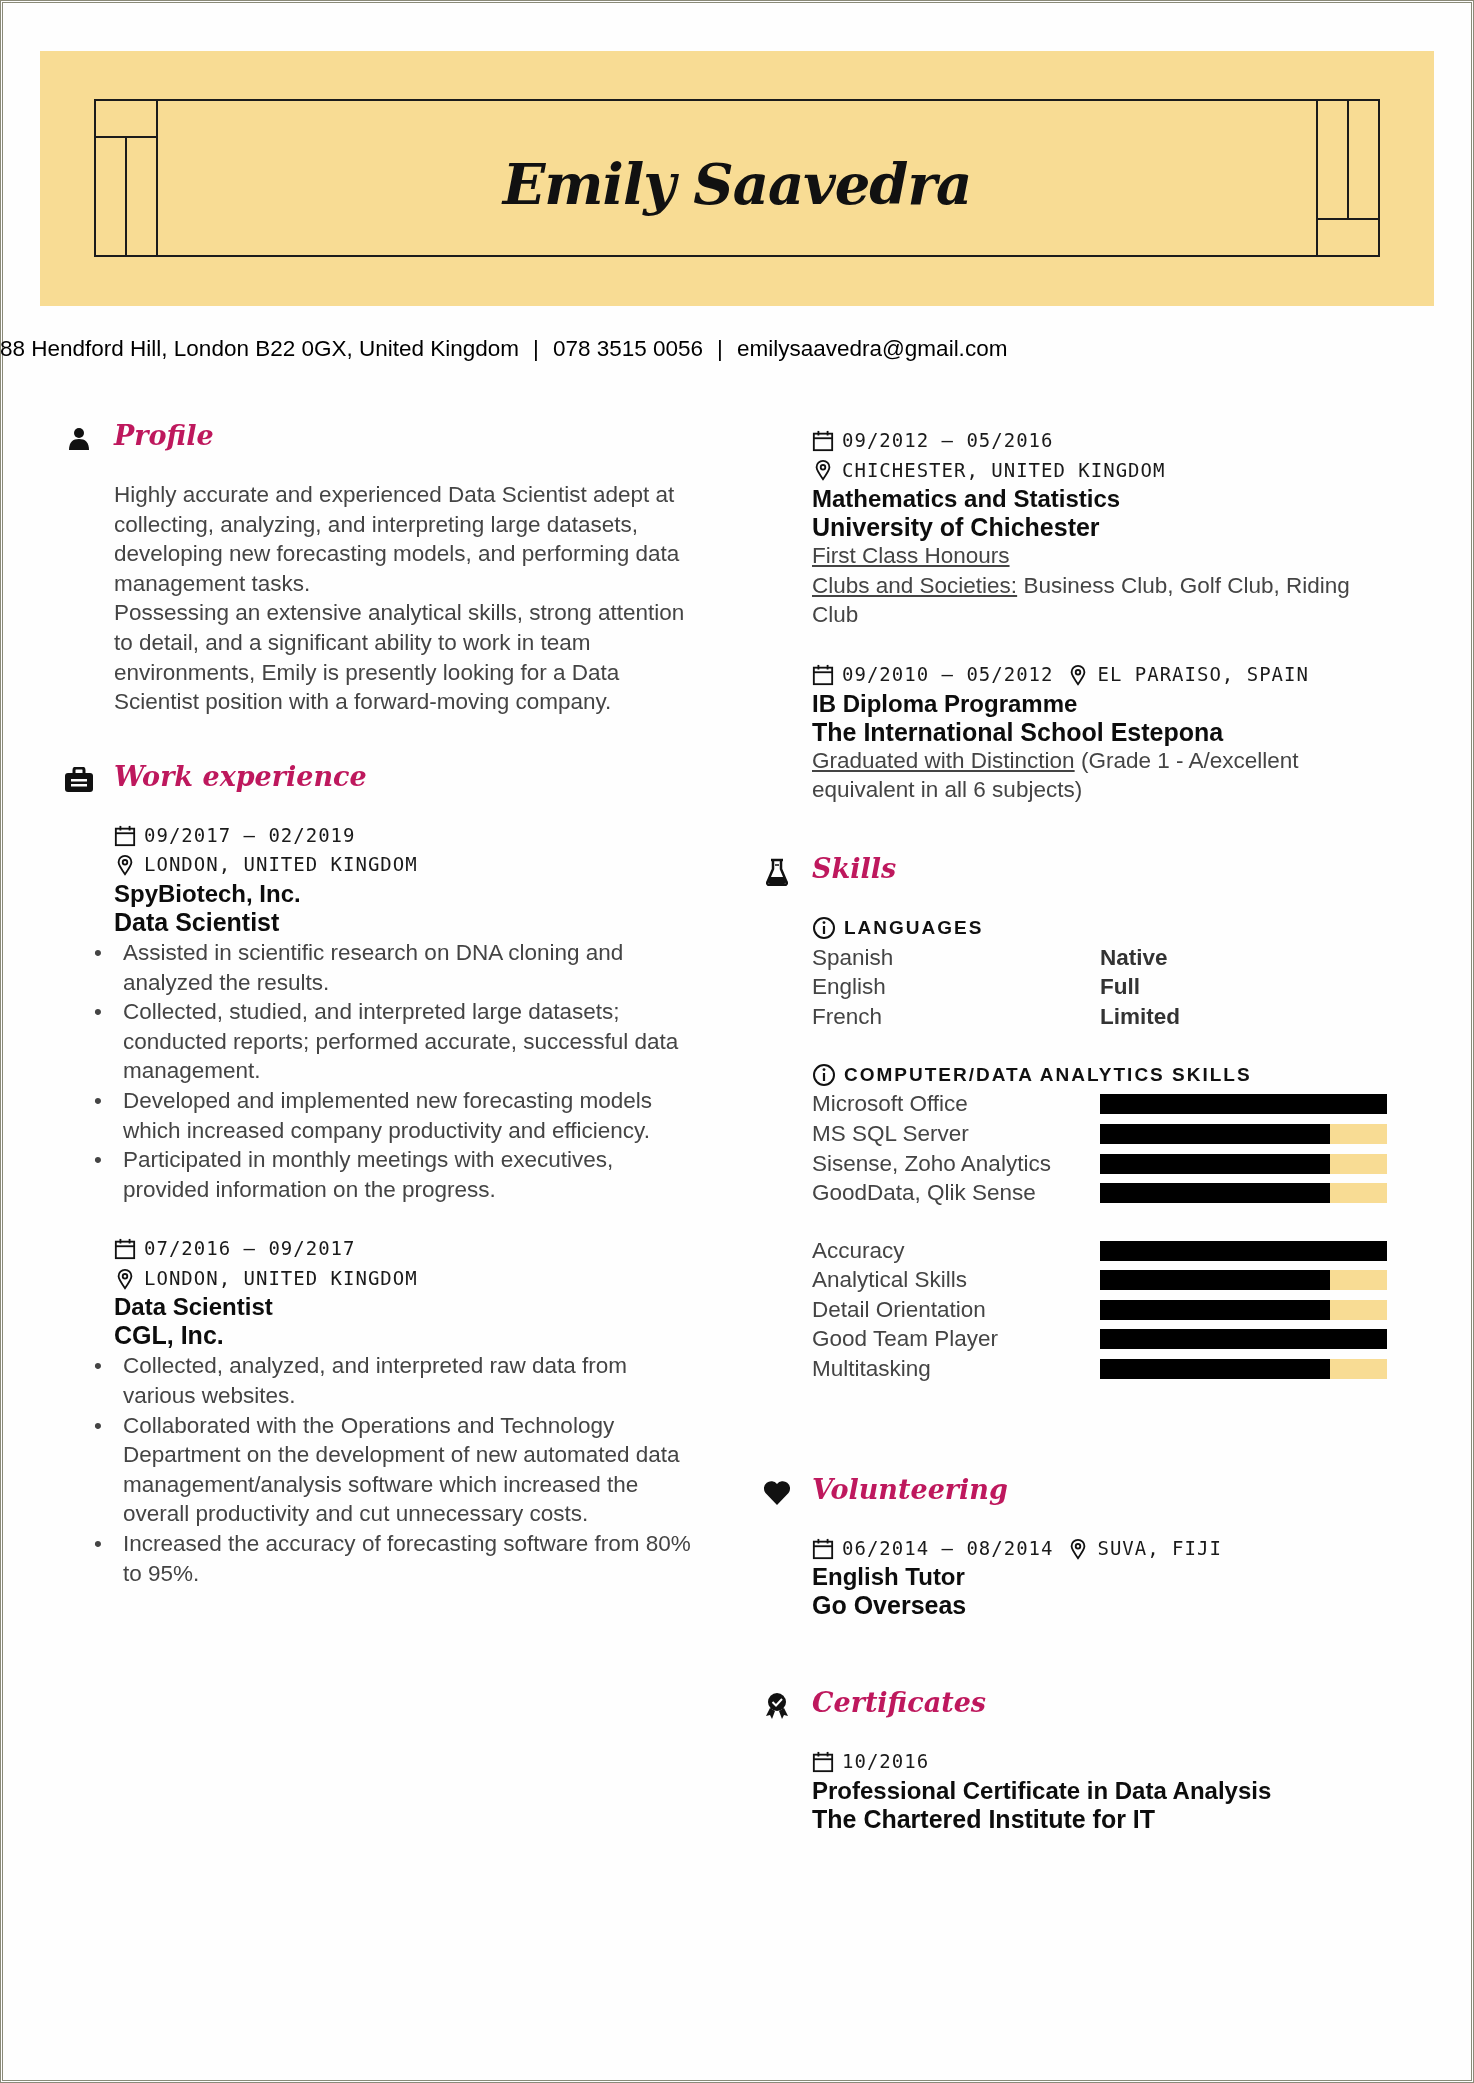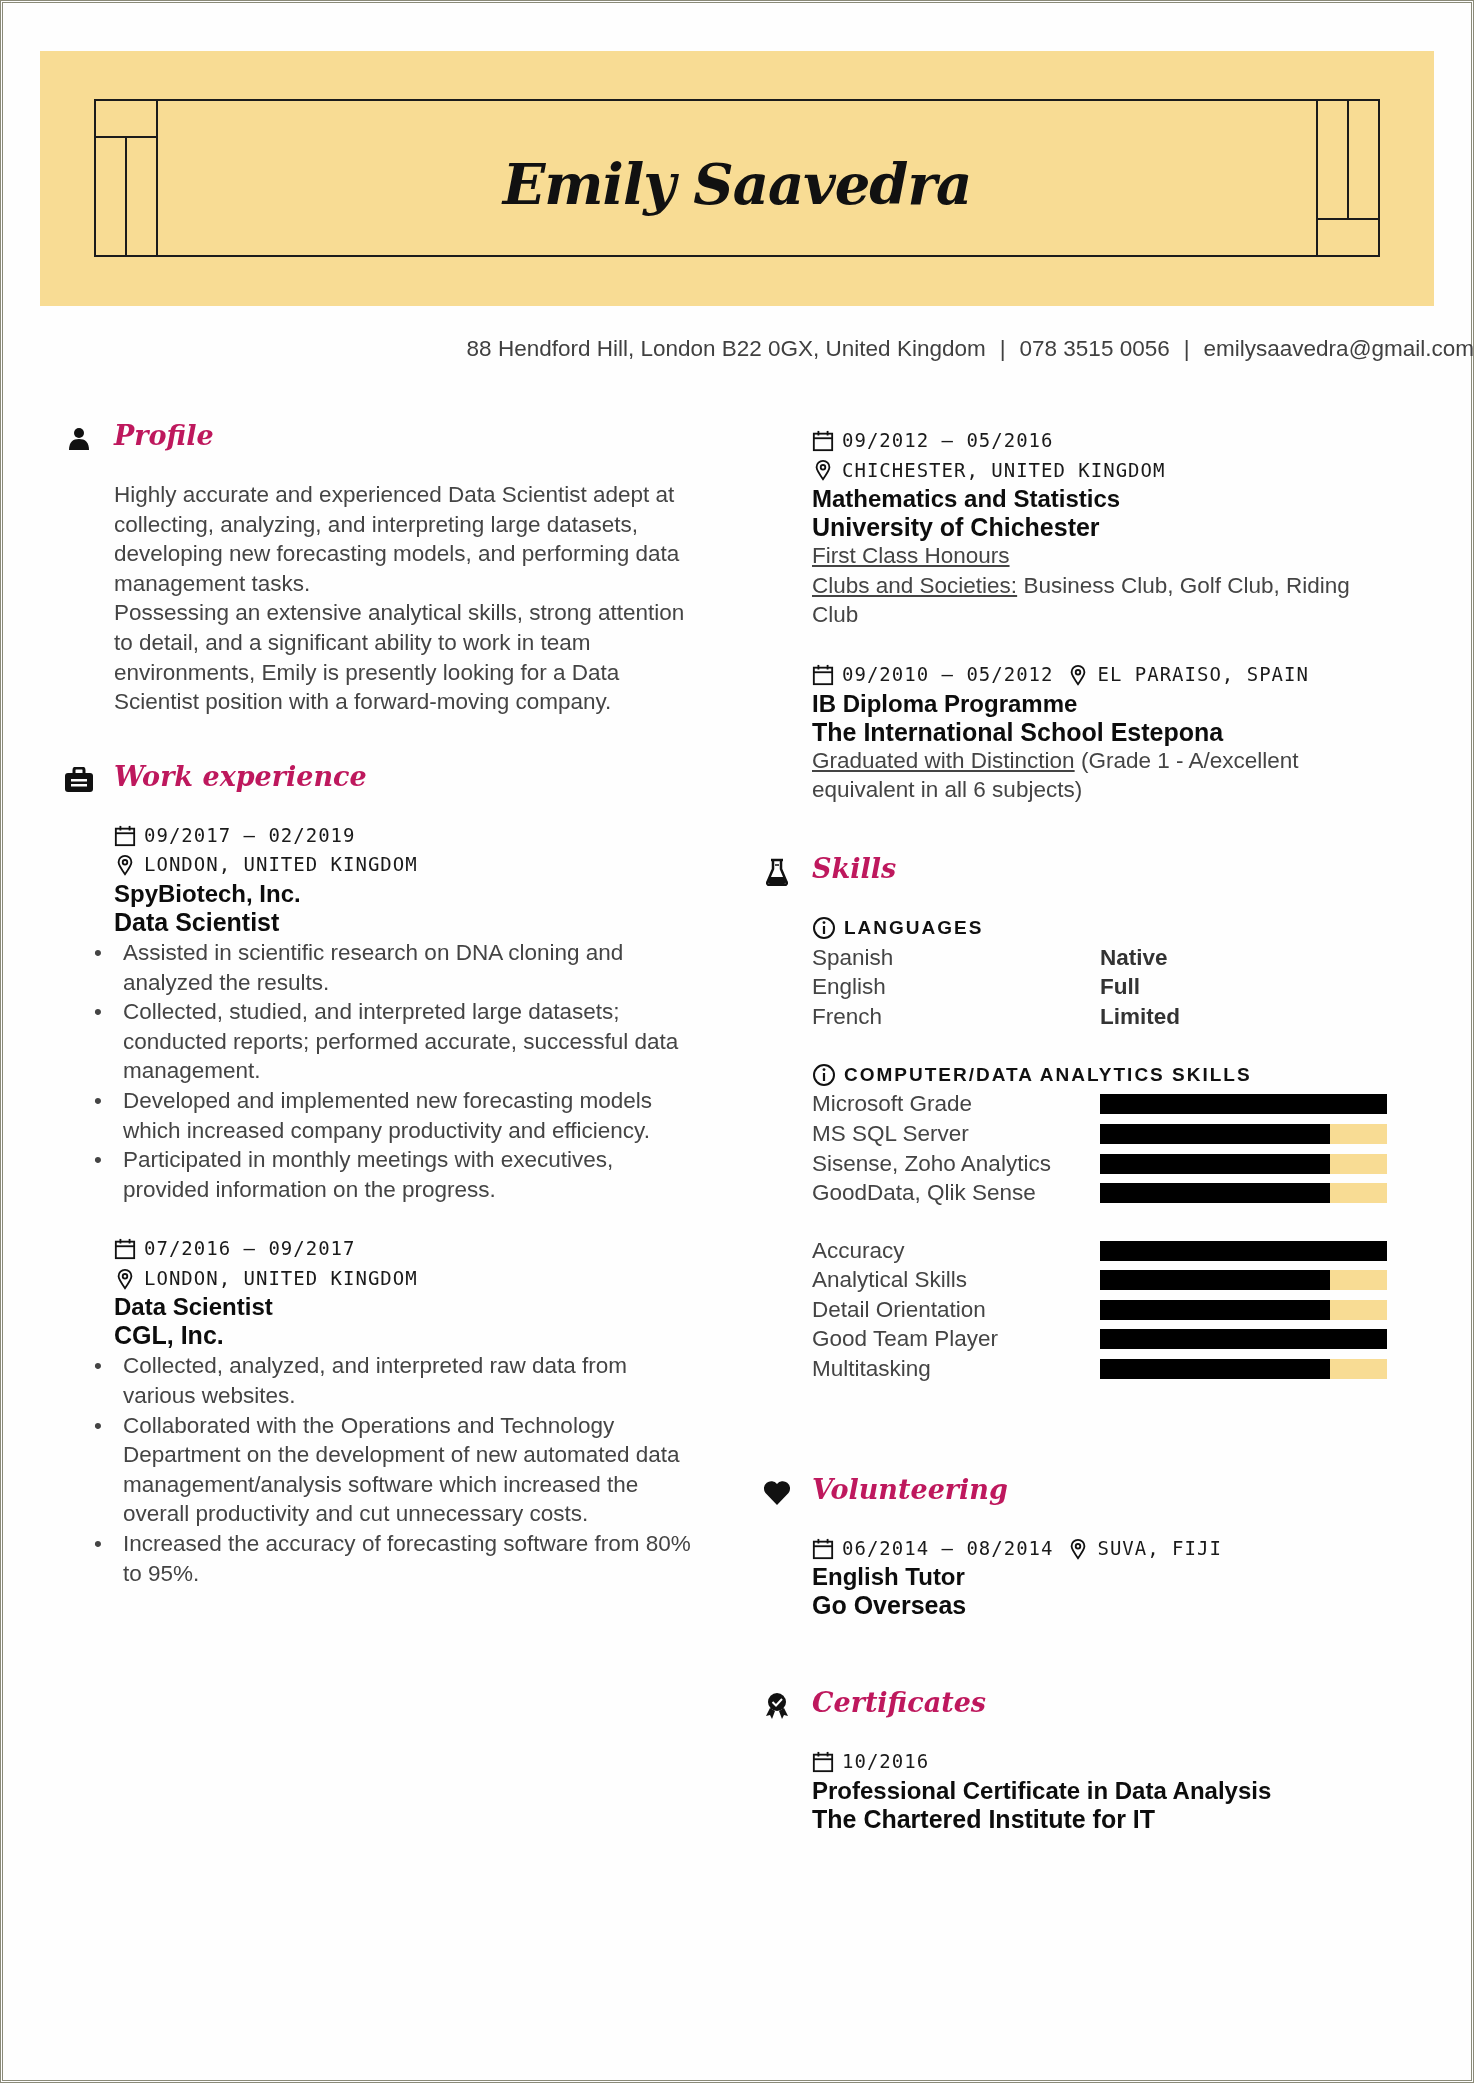--- a/index.html
+++ b/index.html
@@ -38,21 +38,21 @@
   .deco-right .mid-line { position:absolute; left:29px; top:0; width:2px; bottom:37px; background:#1b1b1b; }
   .name {
     position: absolute; left: 0; right: 0; top: 50px;
     text-align: center;
     font-family: "DejaVu Serif", serif;
     font-style: italic; font-weight: bold;
     font-size: 56px; color: #111; letter-spacing: -1px;
   }
   .contact {
     position: absolute; left: 0; width: 1474px; top: 336px;
-    text-align: right; font-size: 22.5px; color: #404040;
+    text-align: left; font-size: 22.5px; color: #000000;
   }
   .contact .sep { margin: 0 14px; }
 
   
   .col { position: absolute; top: 420px; }
   .col-left { left: 64px; width: 640px; }
   .col-right { left: 762px; width: 640px; }
 
   .section-title {
     position: relative; height: 40px; margin-bottom: 20px;
@@ -283,21 +283,21 @@
   </div>
 
   <div class="indent" style="margin-top:28px;">
     <div class="skill-head">
         <svg class="ic">
           <use href="#info"></use>
         </svg>
         <span>COMPUTER/DATA ANALYTICS SKILLS</span>
       </div>
     <div class="skill-row">
-        <span class="sname">Microsoft Grade</span>
+        <span class="sname">Microsoft Office</span>
         <div class="bar">
           <div class="fill" style="width: 100%;"></div>
         </div>
       </div>
     <div class="skill-row">
         <span class="sname">MS SQL Server</span>
         <div class="bar">
           <div class="fill" style="width: 80%;"></div>
         </div>
       </div>

